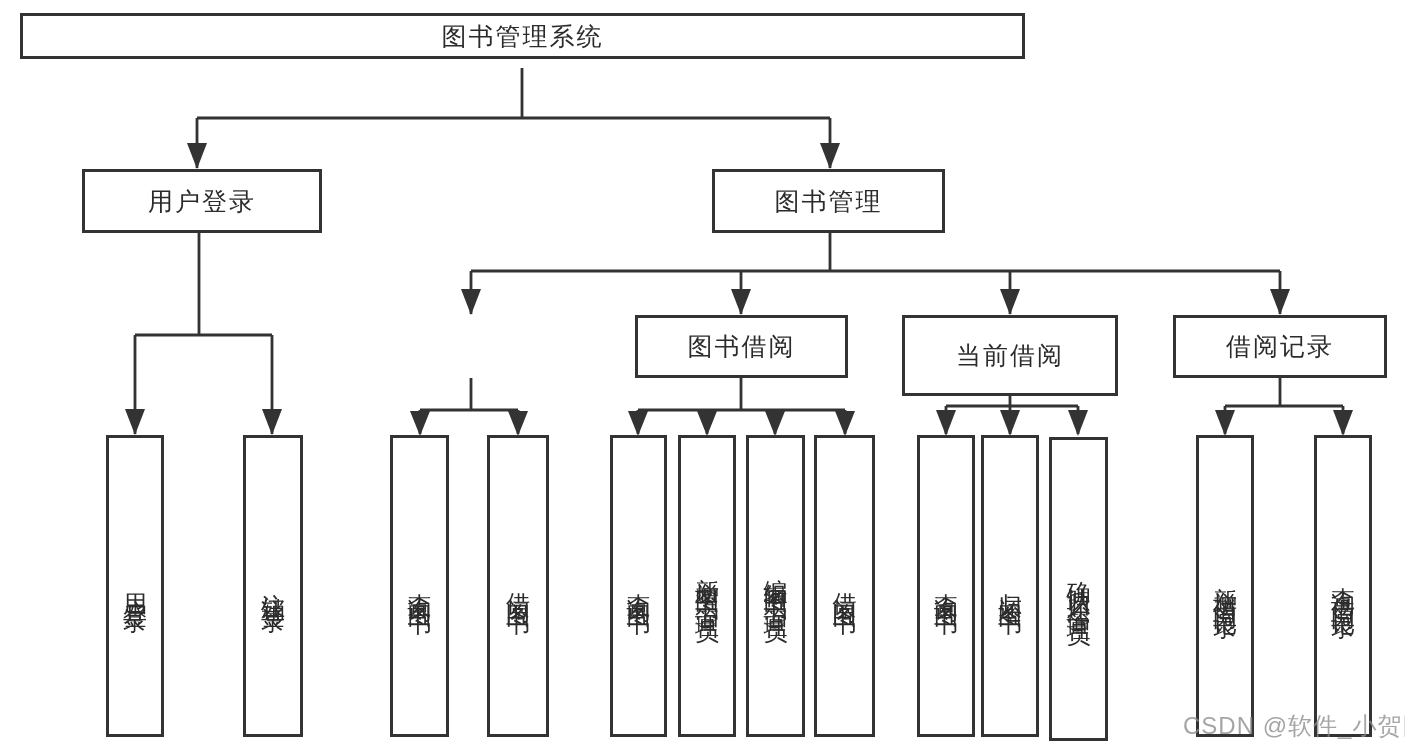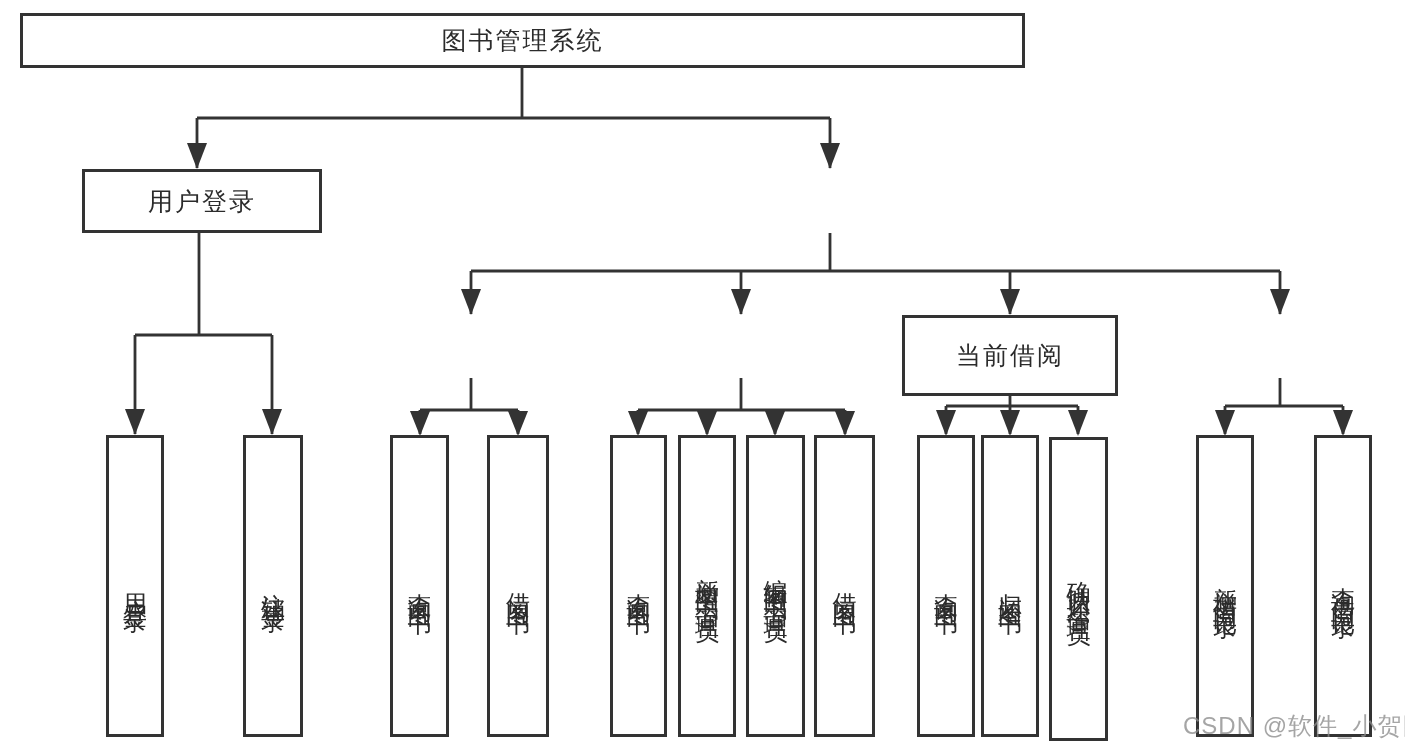--- a/index.html
+++ b/index.html
@@ -61,30 +61,39 @@
       <polygon points="765,411 785,411 775,436"></polygon>
       <polygon points="835,411 855,411 845,436"></polygon>
       <polygon points="936,410 956,410 946,436"></polygon>
       <polygon points="1000,410 1020,410 1010,436"></polygon>
       <polygon points="1068,410 1088,410 1078,436"></polygon>
       <polygon points="1215,410 1235,410 1225,436"></polygon>
       <polygon points="1333,410 1353,410 1343,436"></polygon>
     </g>
   </svg>
 
-  <div class="box h" style="left:20px; top:13px; width:1005px; height:55px;">
+  <div class="box h" style="left:20px; top:13px; width:1005px; height:46px;">
     <span>图书管理系统</span>
   </div>
 
   <div class="box h" style="left:82px; top:169px; width:240px; height:64px;">
     <span>用户登录</span>
   </div>
+  <div class="box h" style="left:712px; top:169px; width:233px; height:64px;">
+    <span>图书管理</span>
+  </div>
 
+  <div class="box h" style="left:635px; top:315px; width:213px; height:63px;">
+    <span>图书借阅</span>
+  </div>
   <div class="box h" style="left:902px; top:315px; width:216px; height:81px;">
     <span>当前借阅</span>
+  </div>
+  <div class="box h" style="left:1173px; top:315px; width:214px; height:63px;">
+    <span>借阅记录</span>
   </div>
 
   <div class="box v" style="left:106px; top:435px; width:58px; height:302px;">
     <span>用户登录</span>
   </div>
   <div class="box v" style="left:243px; top:435px; width:60px; height:302px;">
     <span>注销登录</span>
   </div>
 
   <div class="box v" style="left:390px; top:435px; width:59px; height:302px;">

